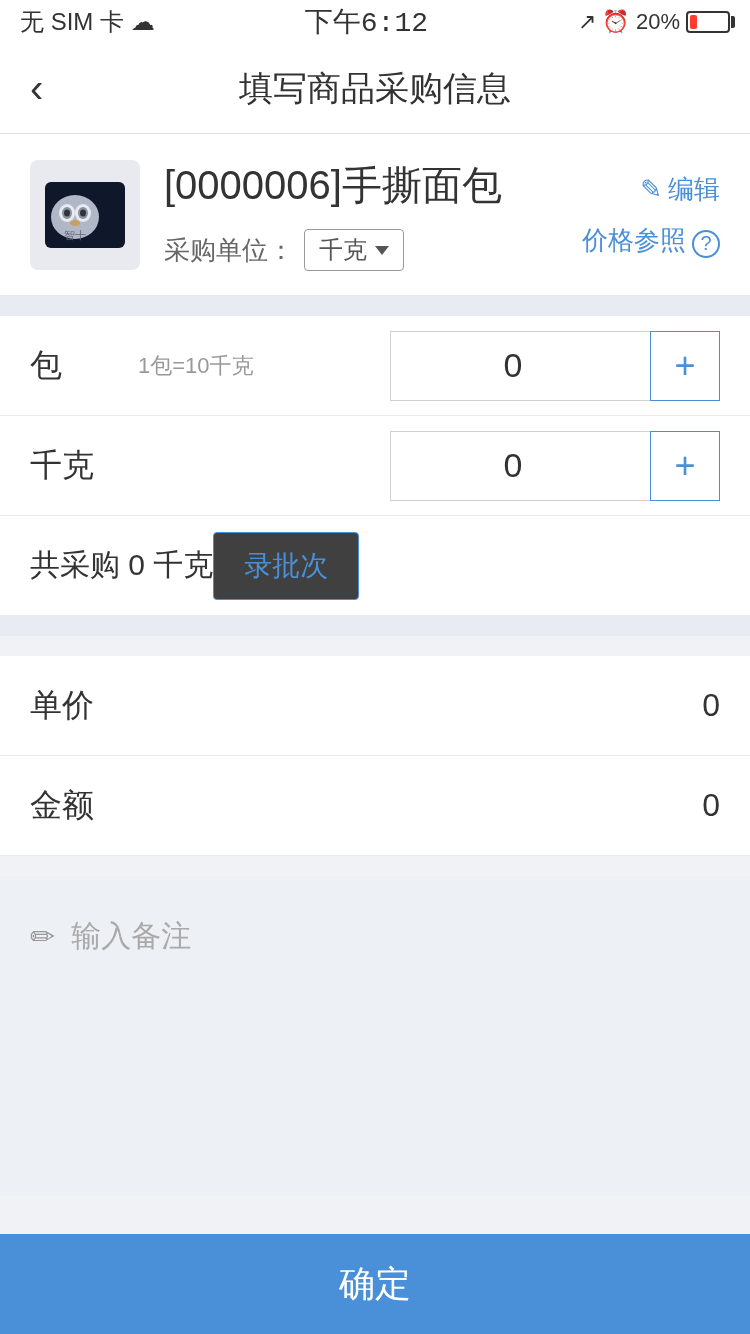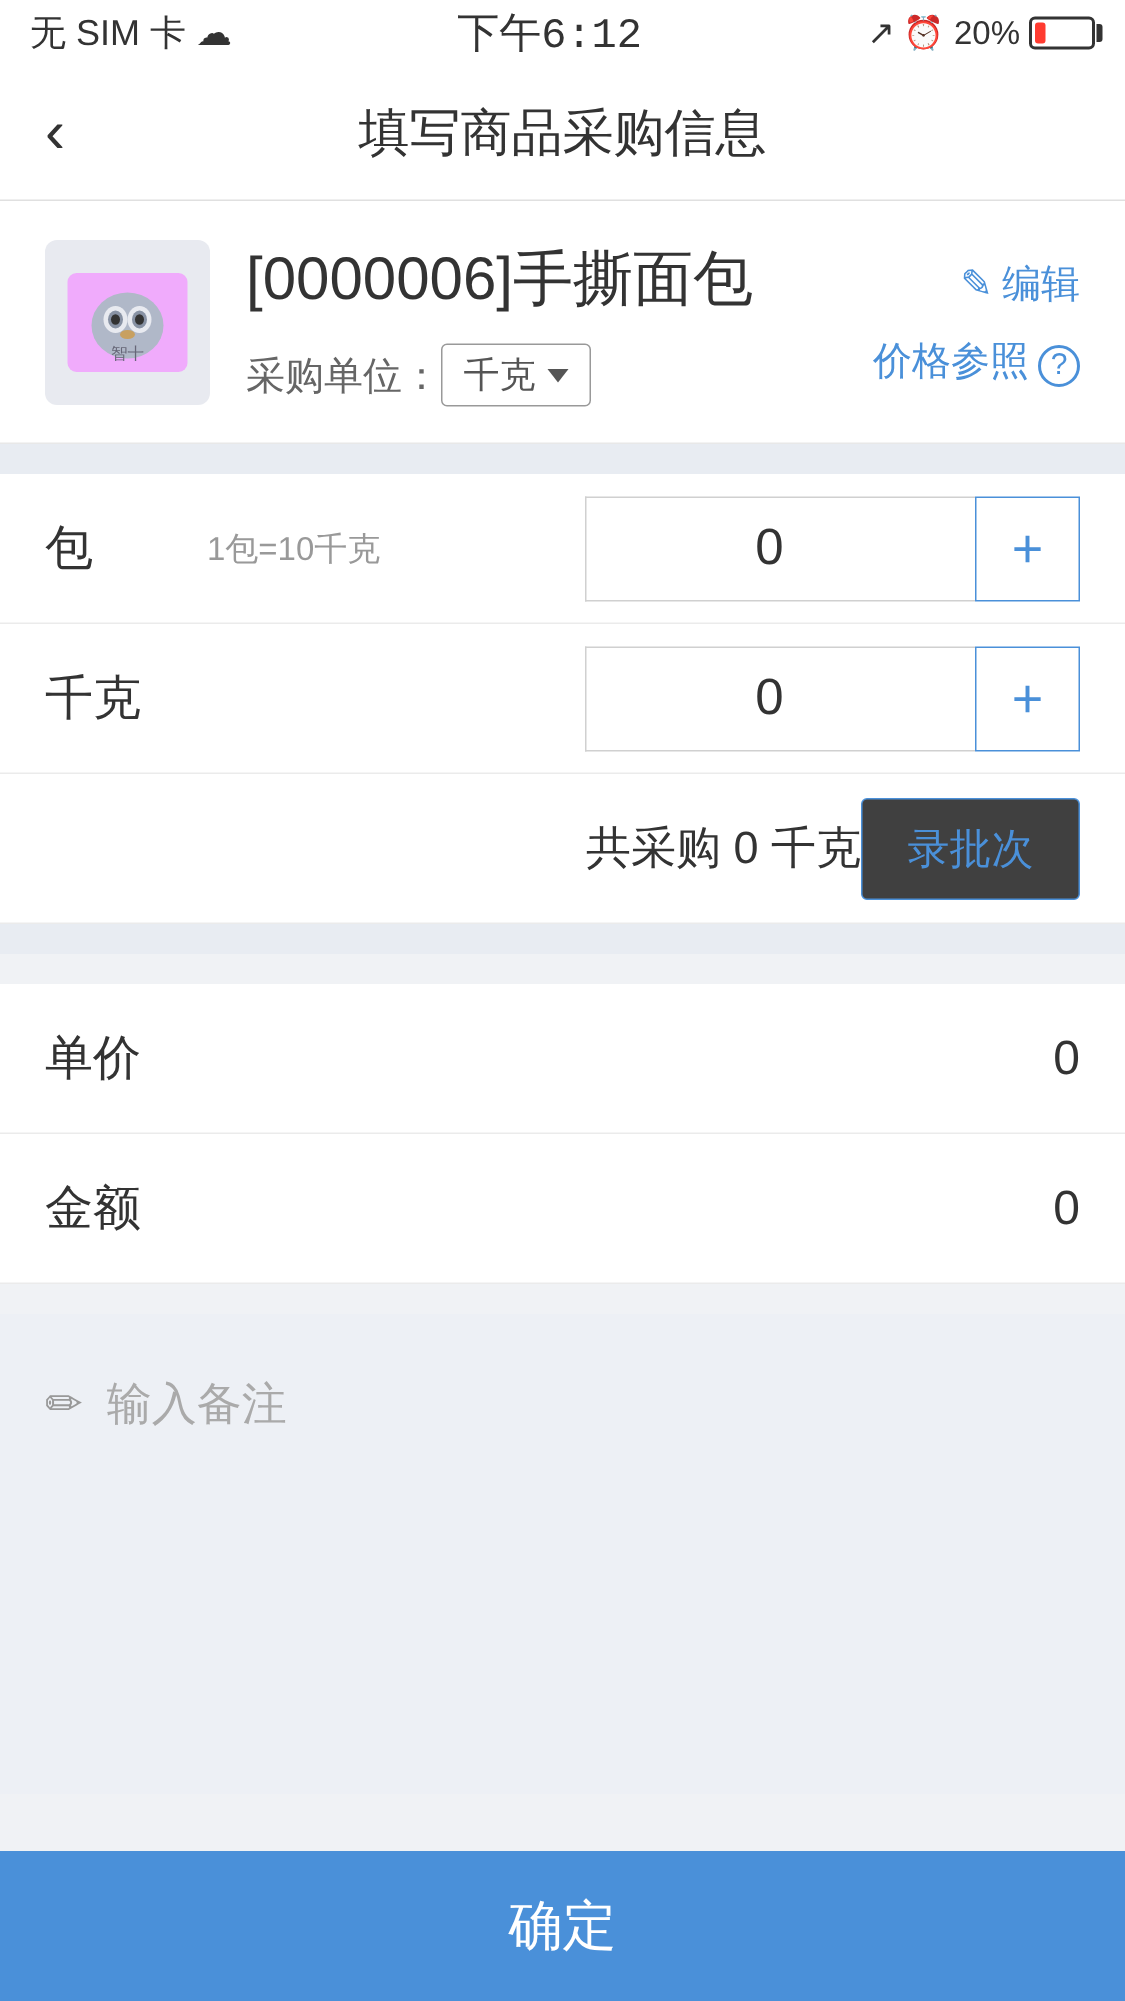--- a/index.html
+++ b/index.html
@@ -79,33 +79,33 @@
       background: #e8eaf0;
       border-radius: 8px;
       display: flex;
       align-items: center;
       justify-content: center;
       flex-shrink: 0;
     }
     .product-image-logo {
       width: 80px;
       height: 66px;
-      background: #f0abfc;
+      background: #0f172a;
       border-radius: 6px;
       display: flex;
       flex-direction: column;
-      align-items: center;
+      align-items: flex-start;
       justify-content: center;
       font-size: 14px;
       color: #666;
       gap: 4px;
     }
     .product-info { flex: 1; }
     .product-name { font-size: 40px; color: #333; margin-bottom: 16px; }
-    .product-unit { font-size: 26px; color: #666; display: flex; align-items: center; }
+    .product-unit { font-size: 26px; color: #666; display: flex; align-items: center; gap: 10px; }
     .unit-badge {
       border: 1px solid #999;
       border-radius: 4px;
       padding: 4px 14px;
       font-size: 24px;
       color: #555;
       display: flex;
       align-items: center;
       gap: 4px;
     }
@@ -187,21 +187,21 @@
       display: flex;
       align-items: center;
       justify-content: center;
       cursor: pointer;
     }
 
     
     .summary-row {
       display: flex;
       align-items: center;
-      justify-content: flex-end;
+      justify-content: flex-start;
       padding: 0 30px;
       height: 100px;
       background: #fff;
       border-bottom: 1px solid #ebebeb;
     }
     .summary-text { font-size: 30px; color: #333; }
     .batch-btn {
       border: 1px solid #4a90d9;
       color: #4a90d9;
       background: #404040;

